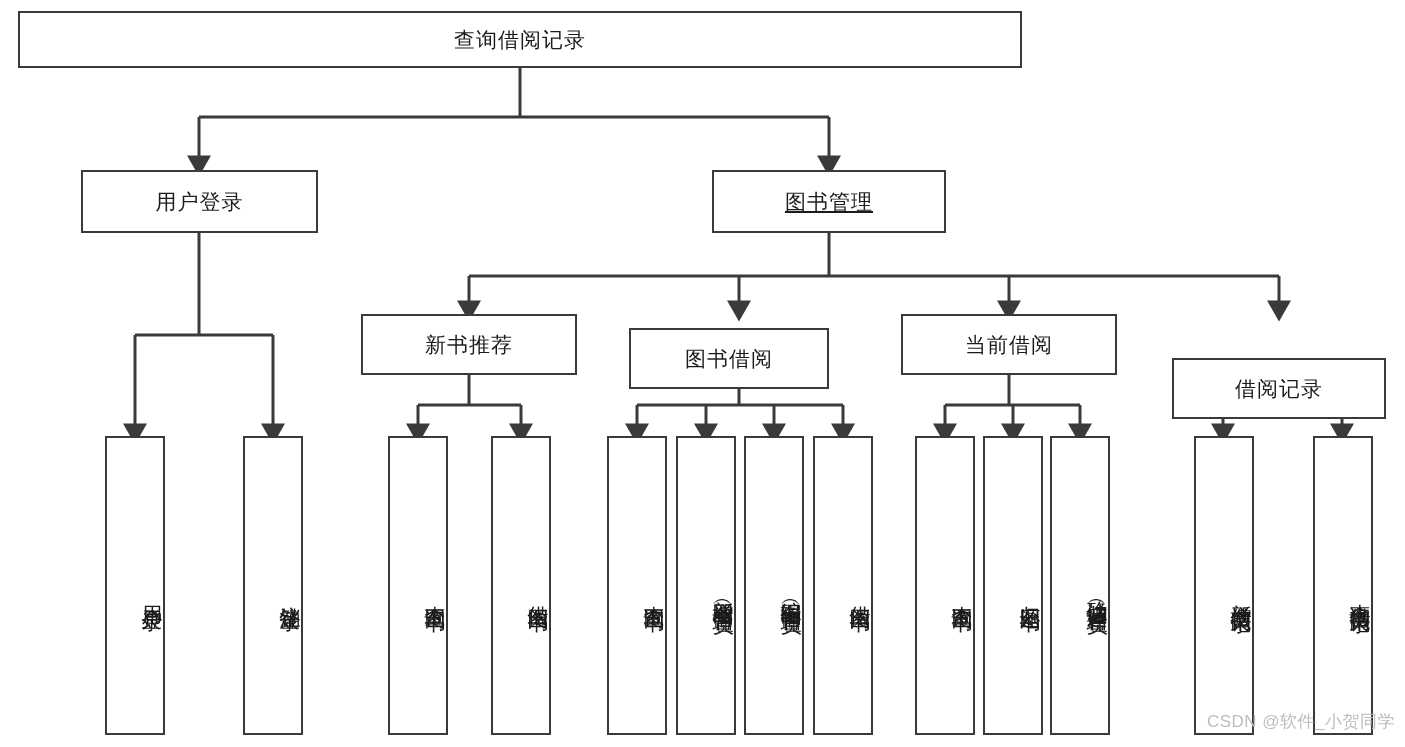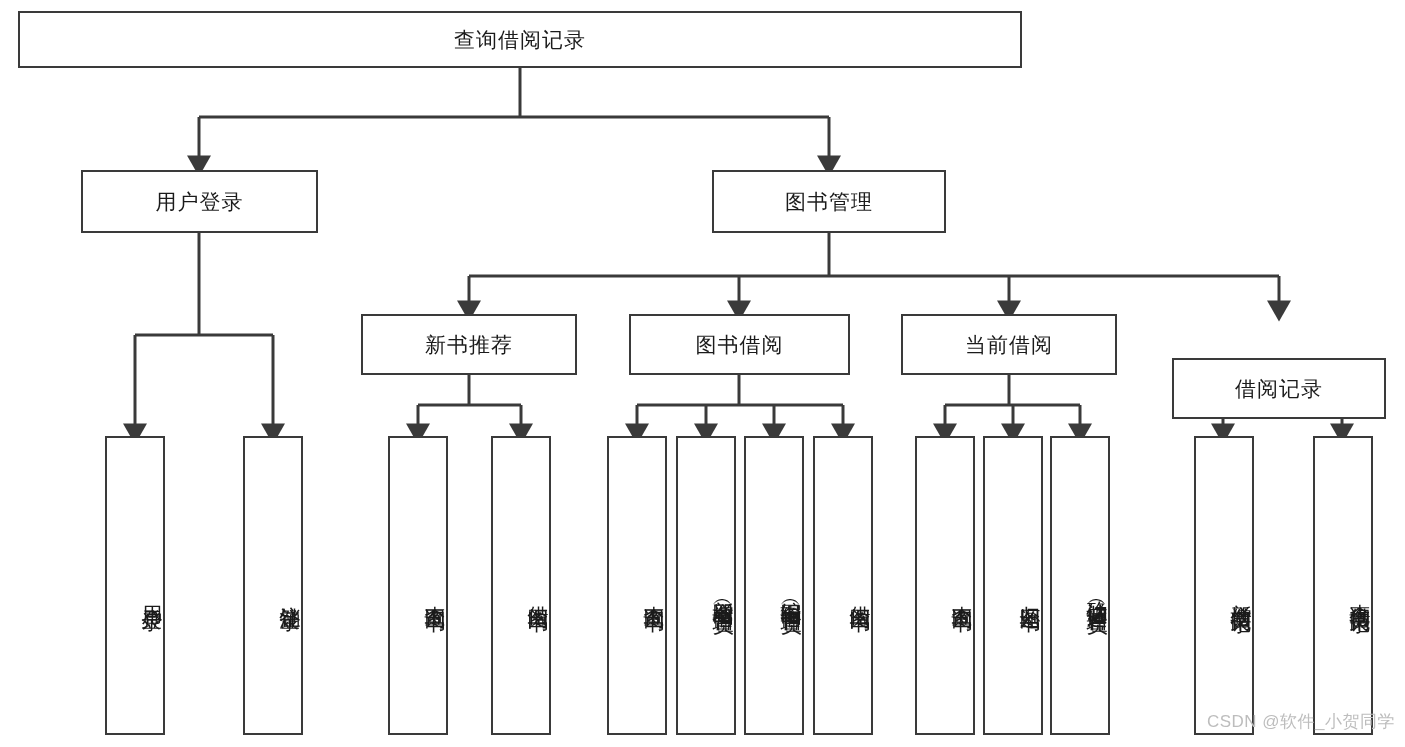--- a/index.html
+++ b/index.html
@@ -108,28 +108,28 @@
     </g>
   </svg>
 
   <div class="node horiz" style="left:18px;top:11px;width:1004px;height:57px;">
     <span>查询借阅记录</span>
   </div>
 
   <div class="node horiz" style="left:81px;top:170px;width:237px;height:63px;">
     <span>用户登录</span>
   </div>
-  <div class="node horiz" style="left:712px;top:170px;width:234px;height:63px;">
+  <div class="node horiz" style="left:712px;top:170px;width:234px;height:63px;text-decoration:underline;">
     <span>图书管理</span>
   </div>
 
   <div class="node horiz" style="left:361px;top:314px;width:216px;height:61px;">
     <span>新书推荐</span>
   </div>
-  <div class="node horiz" style="left:629px;top:314px;width:221px;height:61px;">
+  <div class="node horiz" style="left:629px;top:328px;width:200px;height:61px;">
     <span>图书借阅</span>
   </div>
   <div class="node horiz" style="left:901px;top:314px;width:216px;height:61px;">
     <span>当前借阅</span>
   </div>
   <div class="node horiz" style="left:1172px;top:314px;width:214px;height:61px;margin-top:44px;">
     <span>借阅记录</span>
   </div>
 
   <div class="node vert" style="left:105px;top:436px;width:60px;height:299px;">

